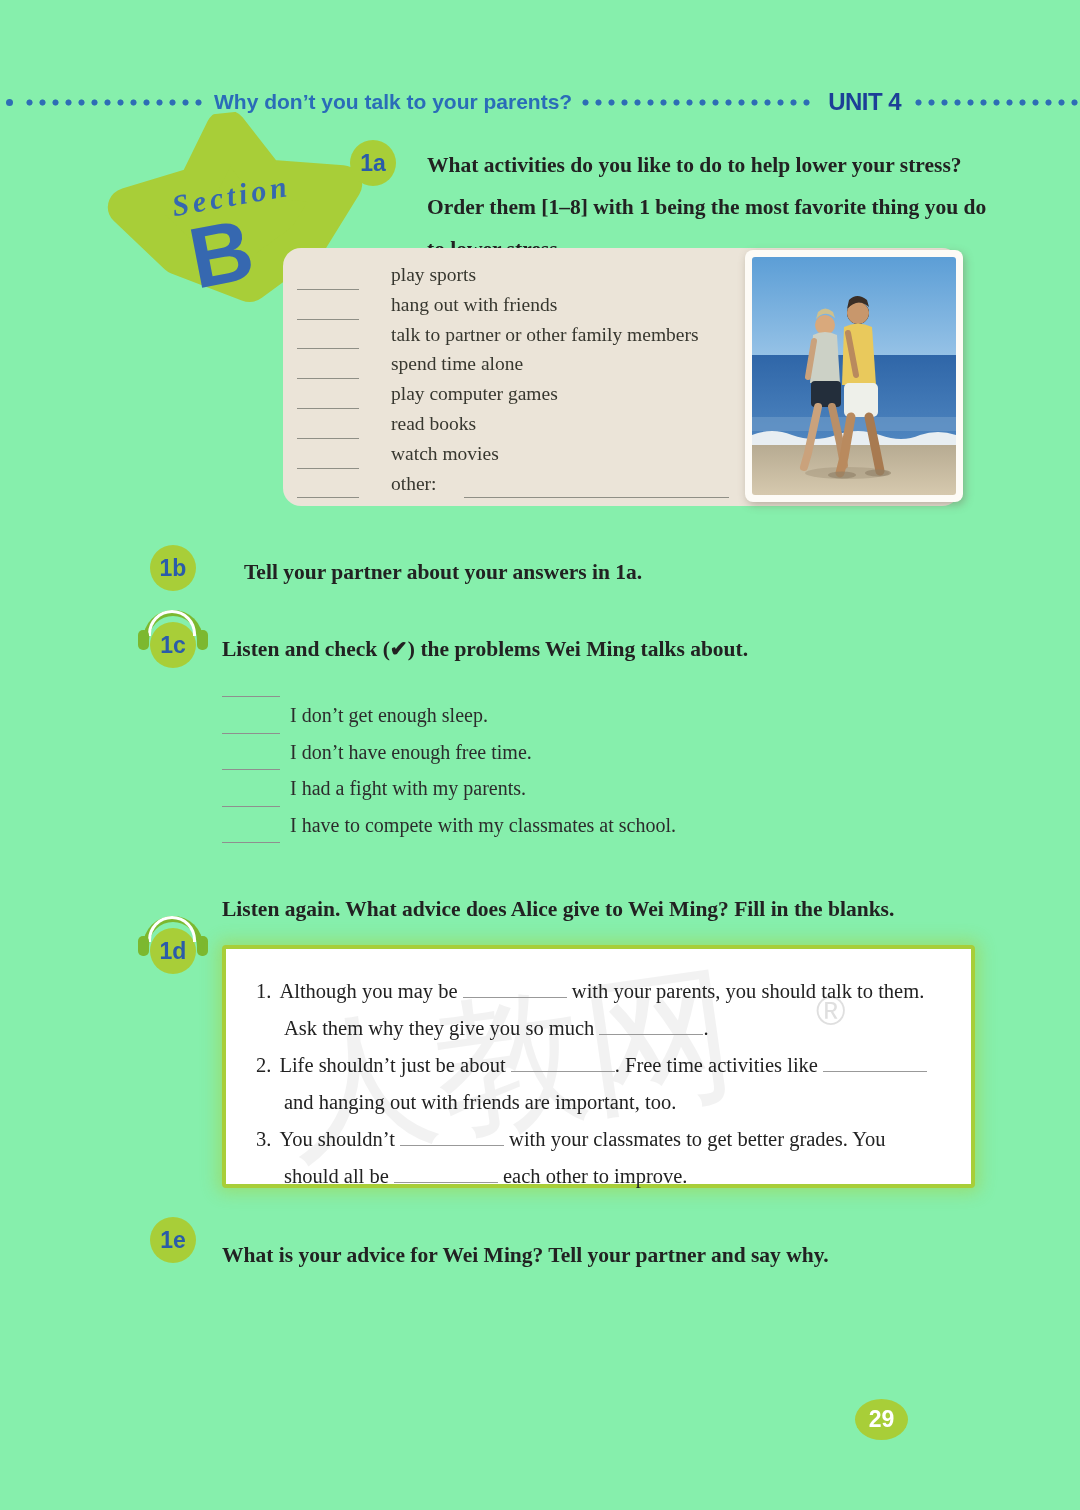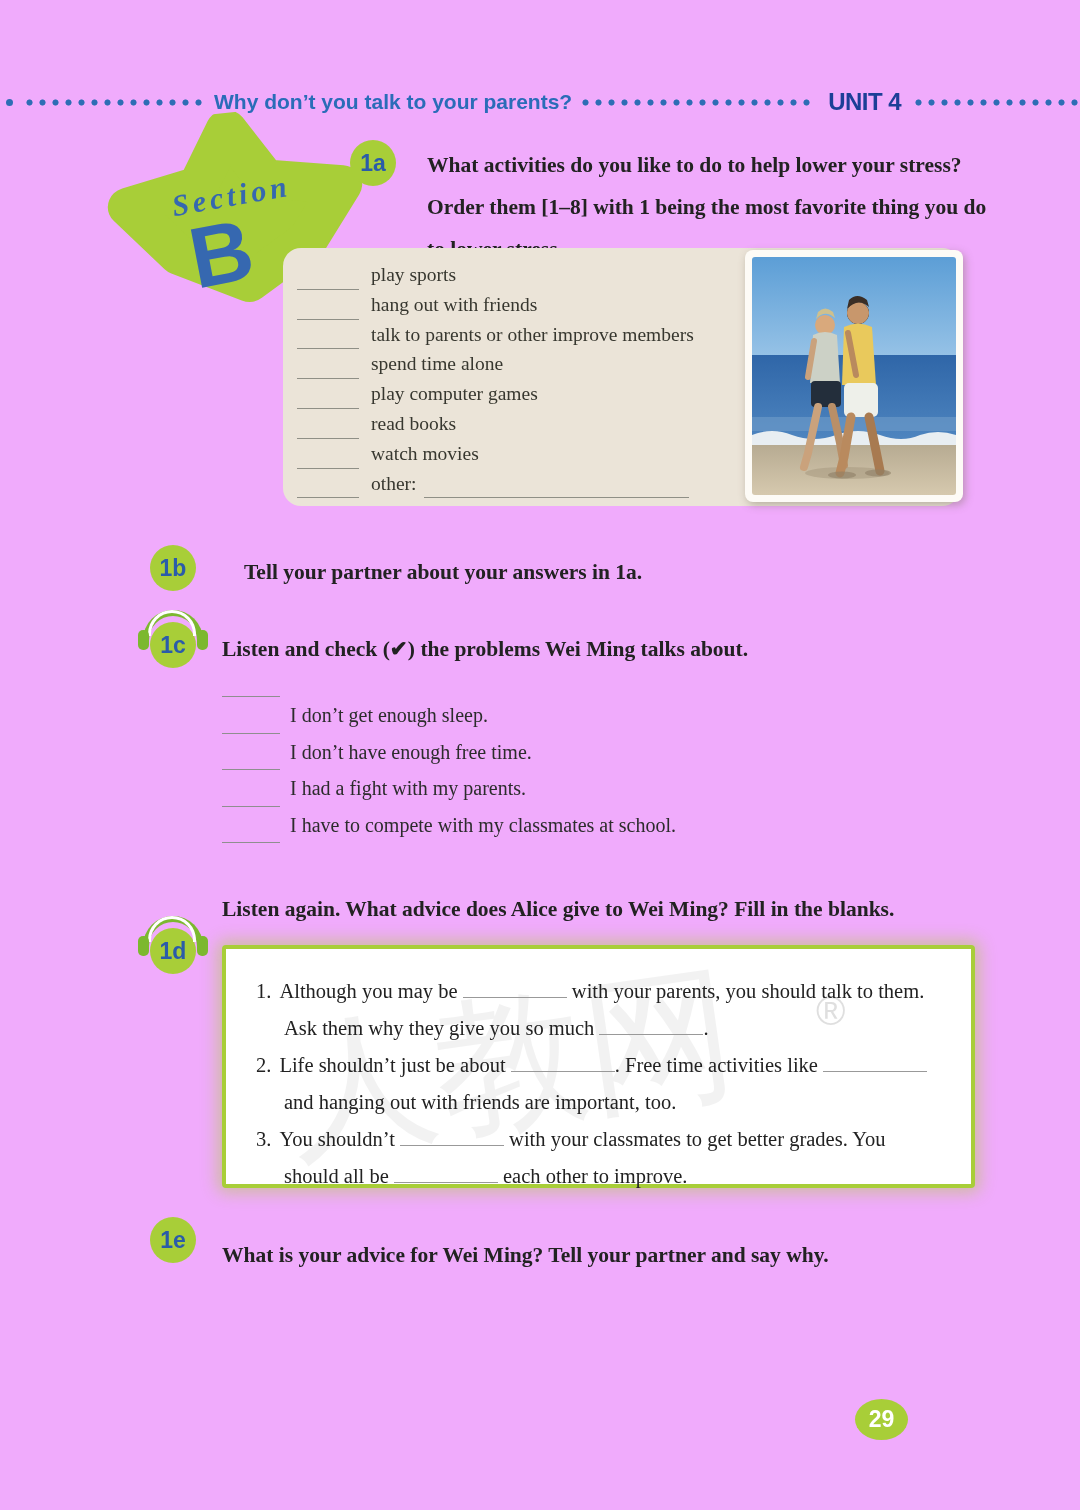--- a/index.html
+++ b/index.html
@@ -1,16 +1,16 @@
 <!DOCTYPE html>
 <html><head>
 <meta charset="utf-8">
 <style>
   html,body{margin:0;padding:0;background:#ffffff;}
-  .page{position:relative;width:1080px;height:1510px;background:#f0abfc;overflow:hidden;
+  .page{position:relative;width:1080px;height:1510px;background:#86efac;overflow:hidden;
         font-family:"Liberation Serif",serif;color:#2f2f2f;}
 
   
   .header{position:absolute;left:0;top:90px;width:1080px;height:24px;display:flex;align-items:center;}
   .lead-dot{width:7px;height:7px;border-radius:50%;background:#2e6db5;margin-left:6px;flex:0 0 auto;}
   .dots{height:7px;background-image:radial-gradient(circle at 3.5px 3.5px,#2e6db5 2.7px,rgba(0,0,0,0) 3.4px);
         background-size:13px 7px;background-repeat:repeat-x;flex:0 0 auto;}
   .dots.grow{flex:1 1 auto;}
   .hdr-title{font-family:"Liberation Sans",sans-serif;font-weight:bold;font-size:21px;color:#2a6cb8;
              margin:0 10px;white-space:nowrap;}
@@ -38,21 +38,21 @@
   .hp-ear{position:absolute;top:8px;width:11px;height:20px;border-radius:5px;background:#7cb82f;}
   .hp-ear.l{left:-12px;} .hp-ear.r{right:-12px;}
 
   
   .instr{position:absolute;font-weight:bold;font-size:21.5px;line-height:42px;color:#222;}
 
   
   .abox{position:absolute;left:283px;top:248px;width:677px;height:258px;background:#ebe4d8;
         border-radius:18px;}
   .alist{position:absolute;left:14px;top:12px;font-size:19.5px;line-height:29.8px;color:#37372f;}
-  .arow{display:flex;align-items:flex-end;}
+  .arow{display:flex;align-items:flex-end;gap:20px;}
   .blankline{display:inline-block;border-bottom:1.5px solid #8f8f86;height:22px;}
   .a-blank{width:62px;margin-right:12px;flex:0 0 auto;}
   .other-blank{width:265px;margin-left:8px;}
 
   
   .photo{position:absolute;left:745px;top:250px;width:218px;height:252px;background:#fdfbf6;
          border-radius:8px;box-shadow:2px 3px 8px rgba(120,110,90,.45);padding:7px;box-sizing:border-box;}
   .photo svg{display:block;border-radius:3px;}
 
   
@@ -114,21 +114,21 @@
         <div class="arow">
           <span class="blankline a-blank"></span>
           <span>play sports</span>
         </div>
         <div class="arow">
           <span class="blankline a-blank"></span>
           <span>hang out with friends</span>
         </div>
         <div class="arow">
           <span class="blankline a-blank"></span>
-          <span>talk to parents or other improve members</span>
+          <span>talk to partner or other family members</span>
         </div>
         <div class="arow">
           <span class="blankline a-blank"></span>
           <span>spend time alone</span>
         </div>
         <div class="arow">
           <span class="blankline a-blank"></span>
           <span>play computer games</span>
         </div>
         <div class="arow">

